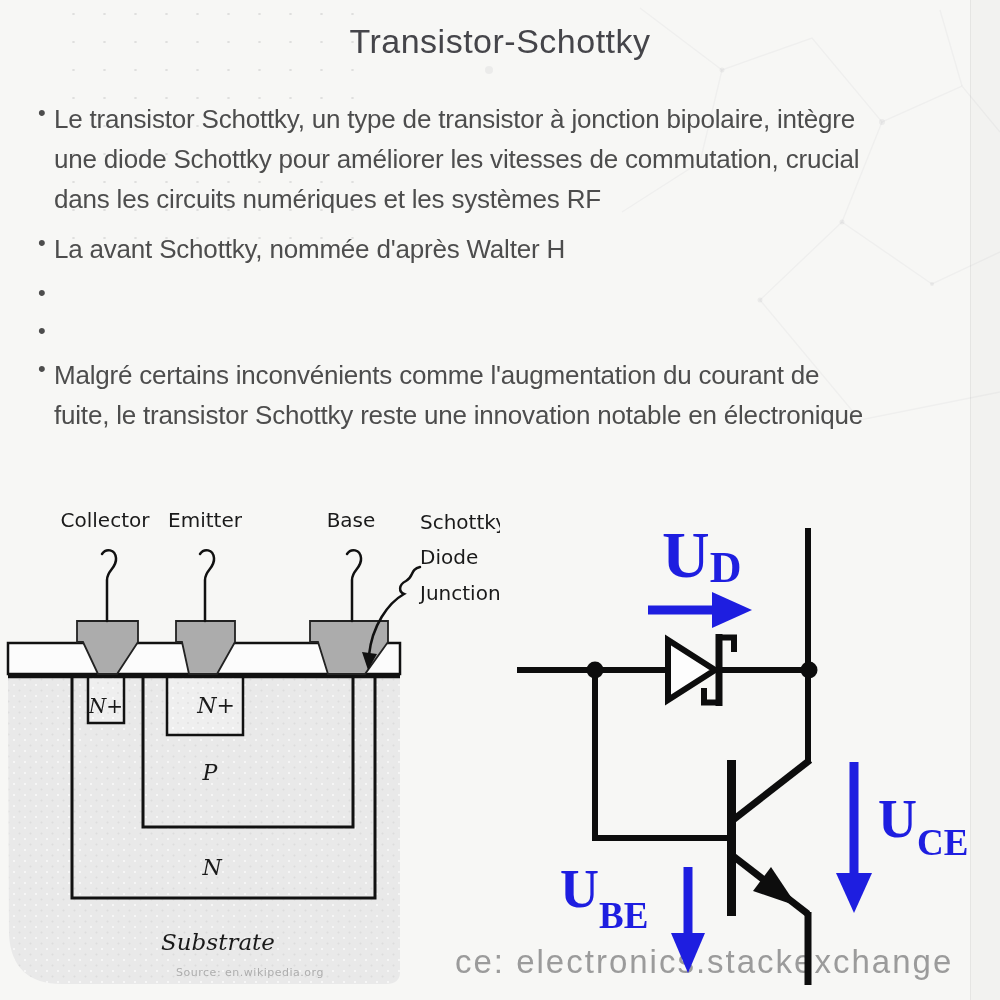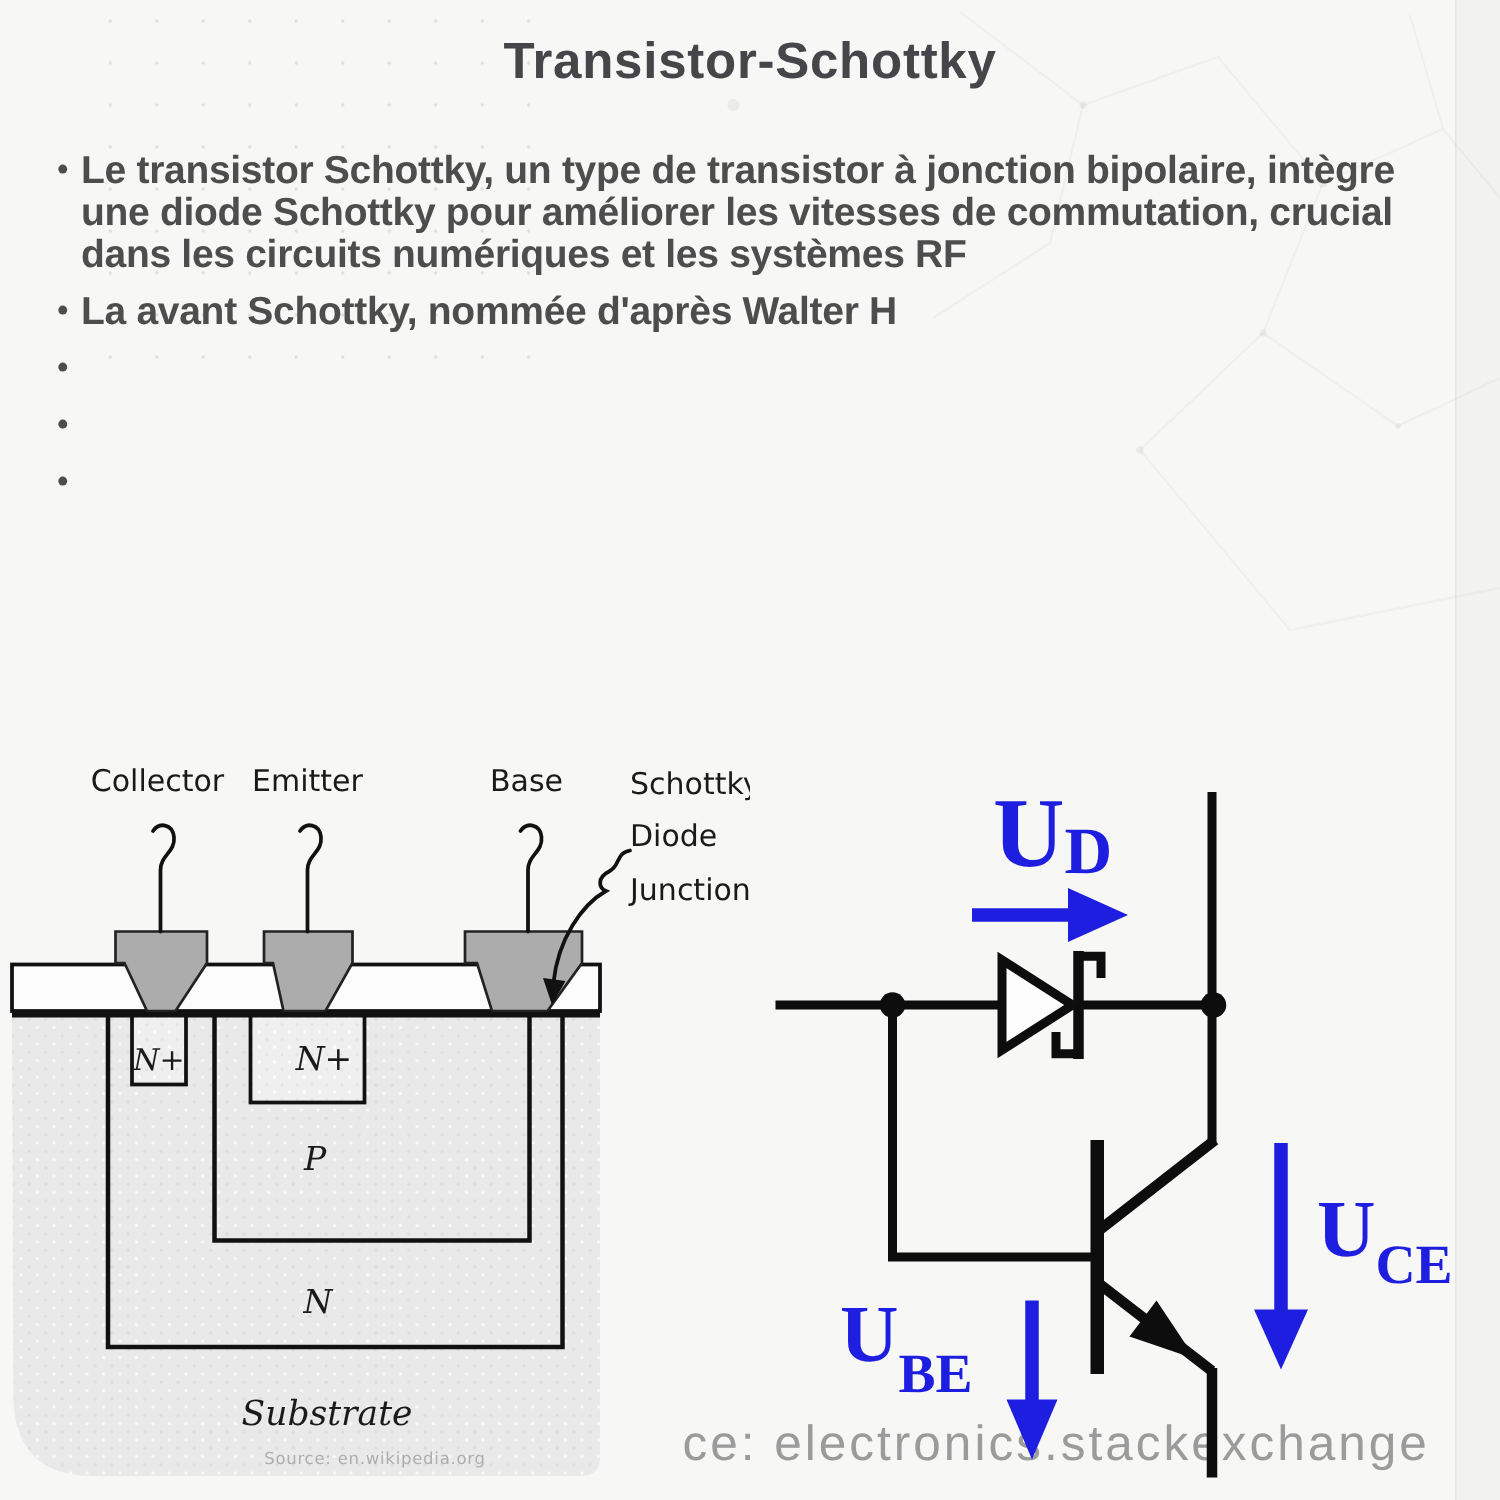--- a/index.html
+++ b/index.html
@@ -13,27 +13,27 @@
     position:absolute;left:58px;top:0;width:300px;height:245px;z-index:0;
     background-image:radial-gradient(#c7c7c7 1px, transparent 1.4px);
     background-size:31px 28px;opacity:.5;
   }
   .plexus{position:absolute;left:0;top:0;z-index:0;}
   .right-shade{position:absolute;top:0;left:970px;width:30px;height:1000px;
     background:rgba(0,0,0,0.018);border-left:1px solid rgba(0,0,0,0.05);z-index:0;}
   
   .title{
     position:absolute;top:22px;left:0;width:1000px;text-align:center;z-index:2;
-    font-size:34px;font-weight:bold;letter-spacing:.5px;color:#45454a;
+    font-size:34px;font-weight:normal;letter-spacing:.5px;color:#45454a;
   }
   
   .bullets{position:absolute;left:38px;top:99px;width:925px;z-index:2;}
   .bullet{display:flex;margin-bottom:10px;color:#4d4d4d;}
   .bm{width:16px;flex:0 0 16px;font-size:22px;line-height:28px;color:#4d4d4d;}
-  .bt{font-size:26px;line-height:28px;letter-spacing:-0.2px;white-space:pre-line;color:#4d4d4d;font-weight:bold;}
+  .bt{font-size:26px;line-height:40px;letter-spacing:-0.2px;white-space:pre-line;color:#4d4d4d;}
   
   .xsection{position:absolute;left:0;top:495px;width:500px;height:505px;z-index:3;}
   .circuit{position:absolute;left:500px;top:495px;width:500px;height:505px;z-index:3;}
   .watermark{
     position:absolute;left:455px;top:943px;z-index:1;
     font-size:33px;letter-spacing:2px;color:#9b9b9b;white-space:nowrap;
   }
   
   text{font-family:"DejaVu Sans","Liberation Sans",sans-serif;}
   .diaglabel{font-size:20px;fill:#1a1a1a;}
@@ -82,20 +82,22 @@
     <div class="bt">La avant Schottky, nommée d'après Walter H</div>
   </div>
   <div class="bullet">
     <span class="bm">•</span>
   </div>
   <div class="bullet">
     <span class="bm">•</span>
   </div>
   <div class="bullet">
     <span class="bm">•</span>
+    <div class="bt">Malgré certains inconvénients comme l'augmentation du courant de
+fuite, le transistor Schottky reste une innovation notable en électronique</div>
   </div>
 </div>
 
 <div class="watermark">ce: electronics.stackexchange</div>
 
 <svg class="xsection" width="500" height="505" viewBox="0 0 500 505">
   <defs>
     <pattern id="stipple" width="11" height="11" patternUnits="userSpaceOnUse">
       <rect width="11" height="11" fill="#e9e9e9"></rect>
       <circle cx="3" cy="3" r="1.1" fill="#fafafa"></circle>

